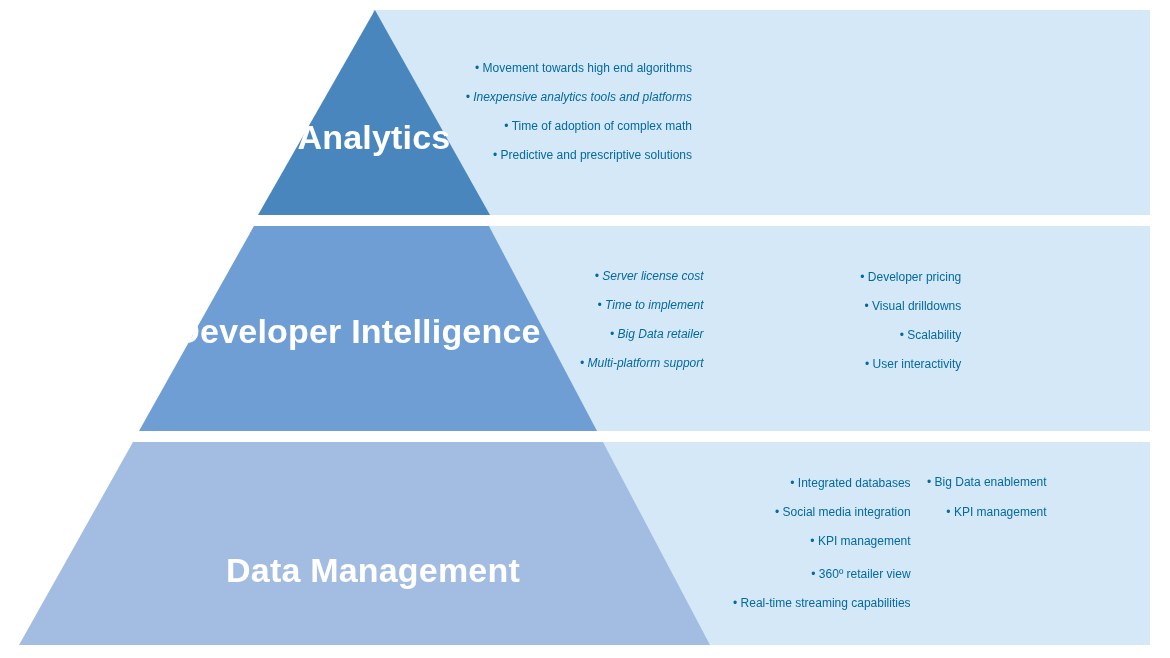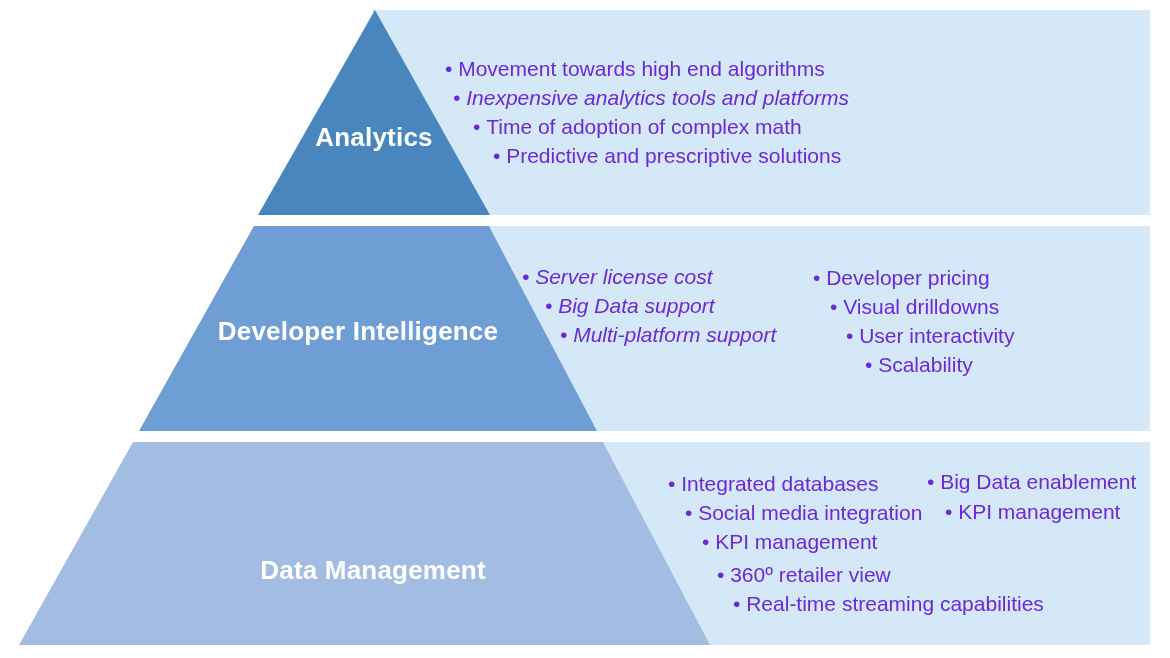--- a/index.html
+++ b/index.html
@@ -19,28 +19,28 @@
   .shape{position:absolute;z-index:2;}
   #tier1-shape{left:258px;top:10px;width:232px;height:205px;background:#4a86be;
     clip-path:polygon(50.4% 0,100% 100%,0 100%);}
   #tier2-shape{left:139px;top:226px;width:458px;height:205px;background:#6f9ed4;
     clip-path:polygon(25.1% 0,76.4% 0,100% 100%,0 100%);}
   #tier3-shape{left:19px;top:442px;width:691px;height:203px;background:#a3bce2;
     clip-path:polygon(16.5% 0,84.5% 0,100% 100%,0 100%);}
   
   .tier-label{
     position:absolute;z-index:3;transform:translate(-50%,-50%);
-    color:#ffffff;font-weight:bold;font-size:26px;white-space:nowrap;
+    color:#ffffff;font-weight:bold;font-size:34px;white-space:nowrap;
     letter-spacing:0.2px;
   }
   #tier1-label{left:374px;top:137px;}
   #tier2-label{left:358px;top:331px;}
   #tier3-label{left:373px;top:570px;}
   
-  .bullets{position:absolute;z-index:3;font-size:21px;color:#6d28d9;}
+  .bullets{position:absolute;z-index:3;font-size:12px;color:#0369a1;text-align:right;}
   .bullets .line{display:block;height:29px;line-height:29px;white-space:nowrap;}
   .bullets .line::before{content:"\2022\00a0";}
   #t1-bullets{left:445px;top:54px;}
   #t1-bullets .line:nth-child(2){margin-left:8px;font-style:italic;}
   #t1-bullets .line:nth-child(3){margin-left:28px;}
   #t1-bullets .line:nth-child(4){margin-left:48px;}
   #t2-col1{left:522px;top:262px;font-style:italic;}
   #t2-col1 .line:nth-child(2){margin-left:23px;}
   #t2-col1 .line:nth-child(3){margin-left:38px;}
   #t2-col1 .line:nth-child(4){margin-left:58px;}
@@ -76,29 +76,30 @@
 
   <div class="bullets" id="t1-bullets">
     <span class="line">Movement towards high end algorithms</span>
     <span class="line">Inexpensive analytics tools and platforms</span>
     <span class="line">Time of adoption of complex math</span>
     <span class="line">Predictive and prescriptive solutions</span>
   </div>
 
   <div class="bullets" id="t2-col1">
     <span class="line">Server license cost</span>
-    <span class="line">Big Data support</span>
+    <span class="line">Time to implement</span>
+    <span class="line">Big Data retailer</span>
     <span class="line">Multi-platform support</span>
   </div>
 
   <div class="bullets" id="t2-col2">
     <span class="line">Developer pricing</span>
     <span class="line">Visual drilldowns</span>
+    <span class="line">Scalability</span>
     <span class="line">User interactivity</span>
-    <span class="line">Scalability</span>
   </div>
 
   <div class="bullets" id="t3-col1">
     <span class="line">Integrated databases</span>
     <span class="line">Social media integration</span>
     <span class="line">KPI management</span>
     <span class="line">360º retailer view</span>
     <span class="line">Real-time streaming capabilities</span>
   </div>
 

